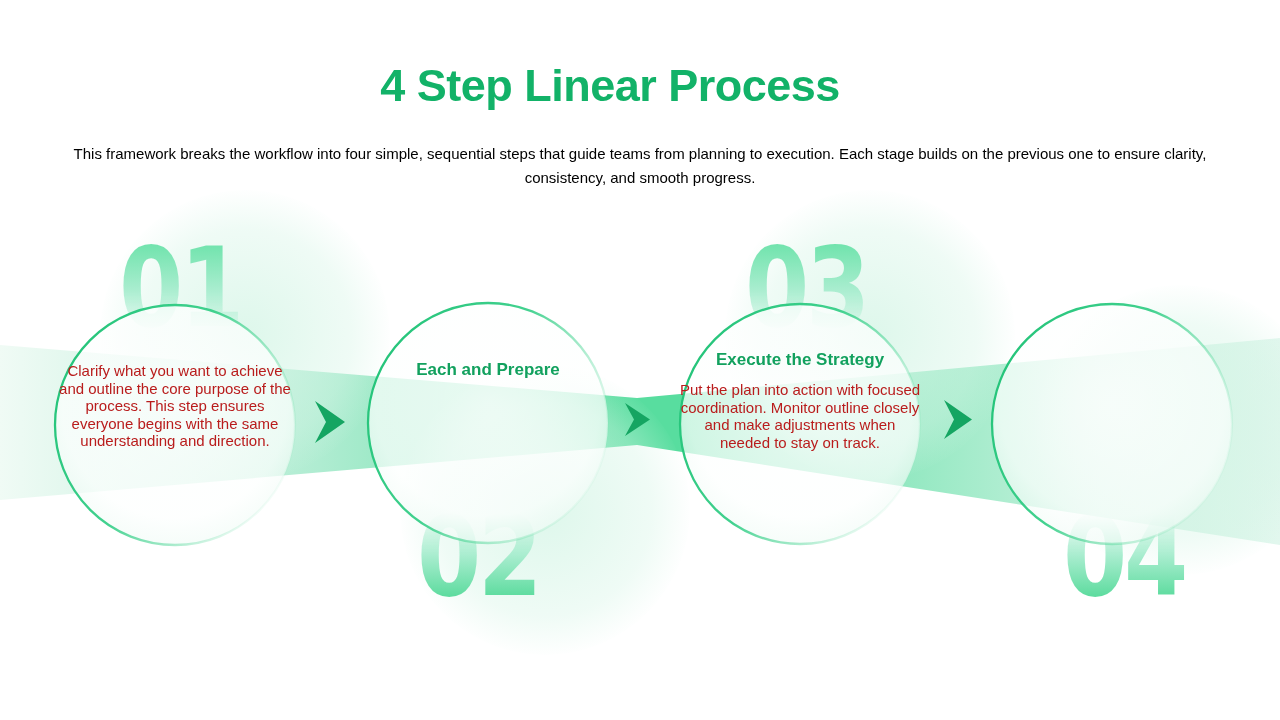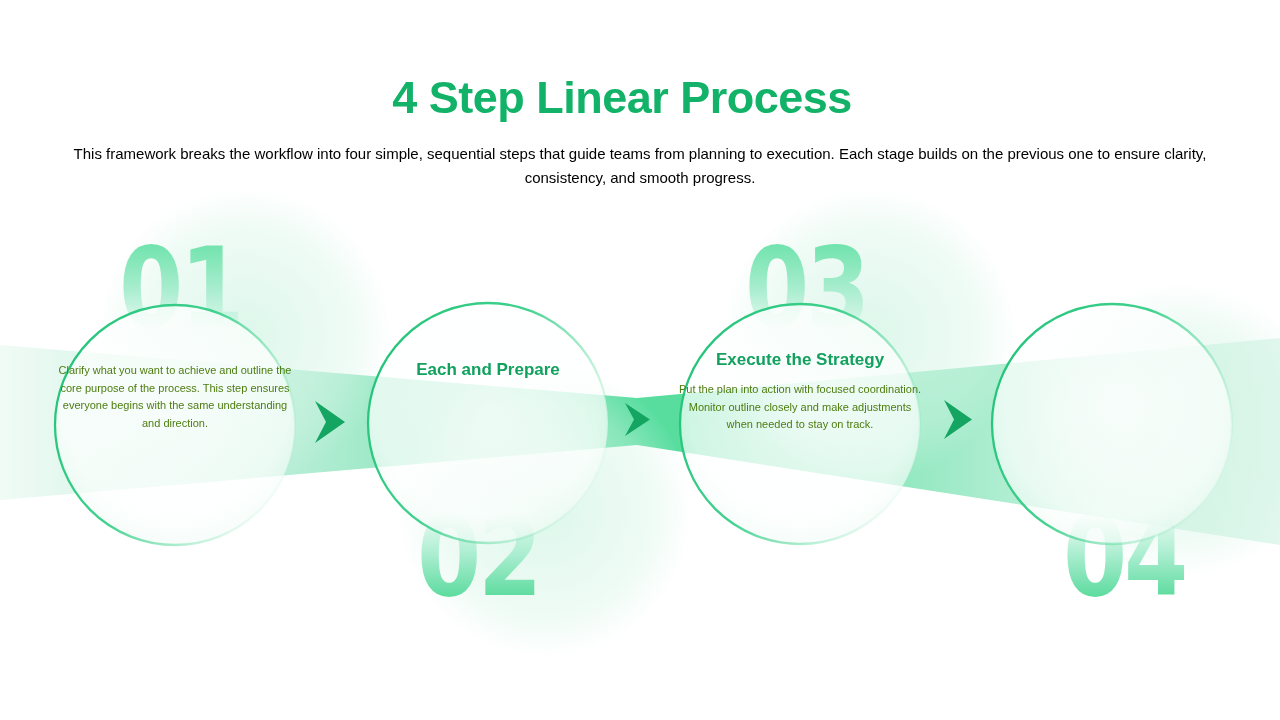--- a/index.html
+++ b/index.html
@@ -7,21 +7,21 @@
   body {
     width: 1280px; height: 720px;
     font-family: "Liberation Sans", sans-serif;
     overflow: hidden;
   }
   .canvas { position: relative; width: 1280px; height: 720px; background: #ffffff; }
 
   
   .page-title {
     position: absolute; top: 60px; left: 0; width: 1220px;
-    margin: 12px; text-align: center;
+    margin: 0; text-align: center;
     font-size: 45px; font-weight: bold; letter-spacing: -0.5px;
     color: #12b268; line-height: 1.15;
     z-index: 7;
   }
   .page-subtitle {
     position: absolute; top: 142px; left: 60px; width: 1160px;
     text-align: center; font-size: 15px; line-height: 24px;
     color: #000000; z-index: 7;
   }
 
@@ -78,21 +78,21 @@
   .step-text.t1 { left: 53px;  top: 362px; }
   .step-text.t2 { left: 366px; top: 360px; }
   .step-text.t3 { left: 678px; top: 350px; }
   .step-text.t4 { left: 990px; top: 360px; }
   .step-title {
     margin: 0 0 11px 0;
     font-size: 17px; font-weight: bold; color: #12a15e;
     line-height: 1.2;
   }
   .step-desc {
-    margin: 0; font-size: 11px; line-height: 17.5px; color: #4d7c0f;
+    margin: 0; font-size: 15px; line-height: 17.5px; color: #b91c1c;
   }
 </style>
 </head>
 <body>
 
 <div class="canvas">
 
   <h1 class="page-title">4 Step Linear Process</h1>
   <div class="page-subtitle">This framework breaks the workflow into four simple, sequential steps that guide teams from planning to execution. Each stage builds on the previous one to ensure clarity, consistency, and smooth progress.</div>
 

